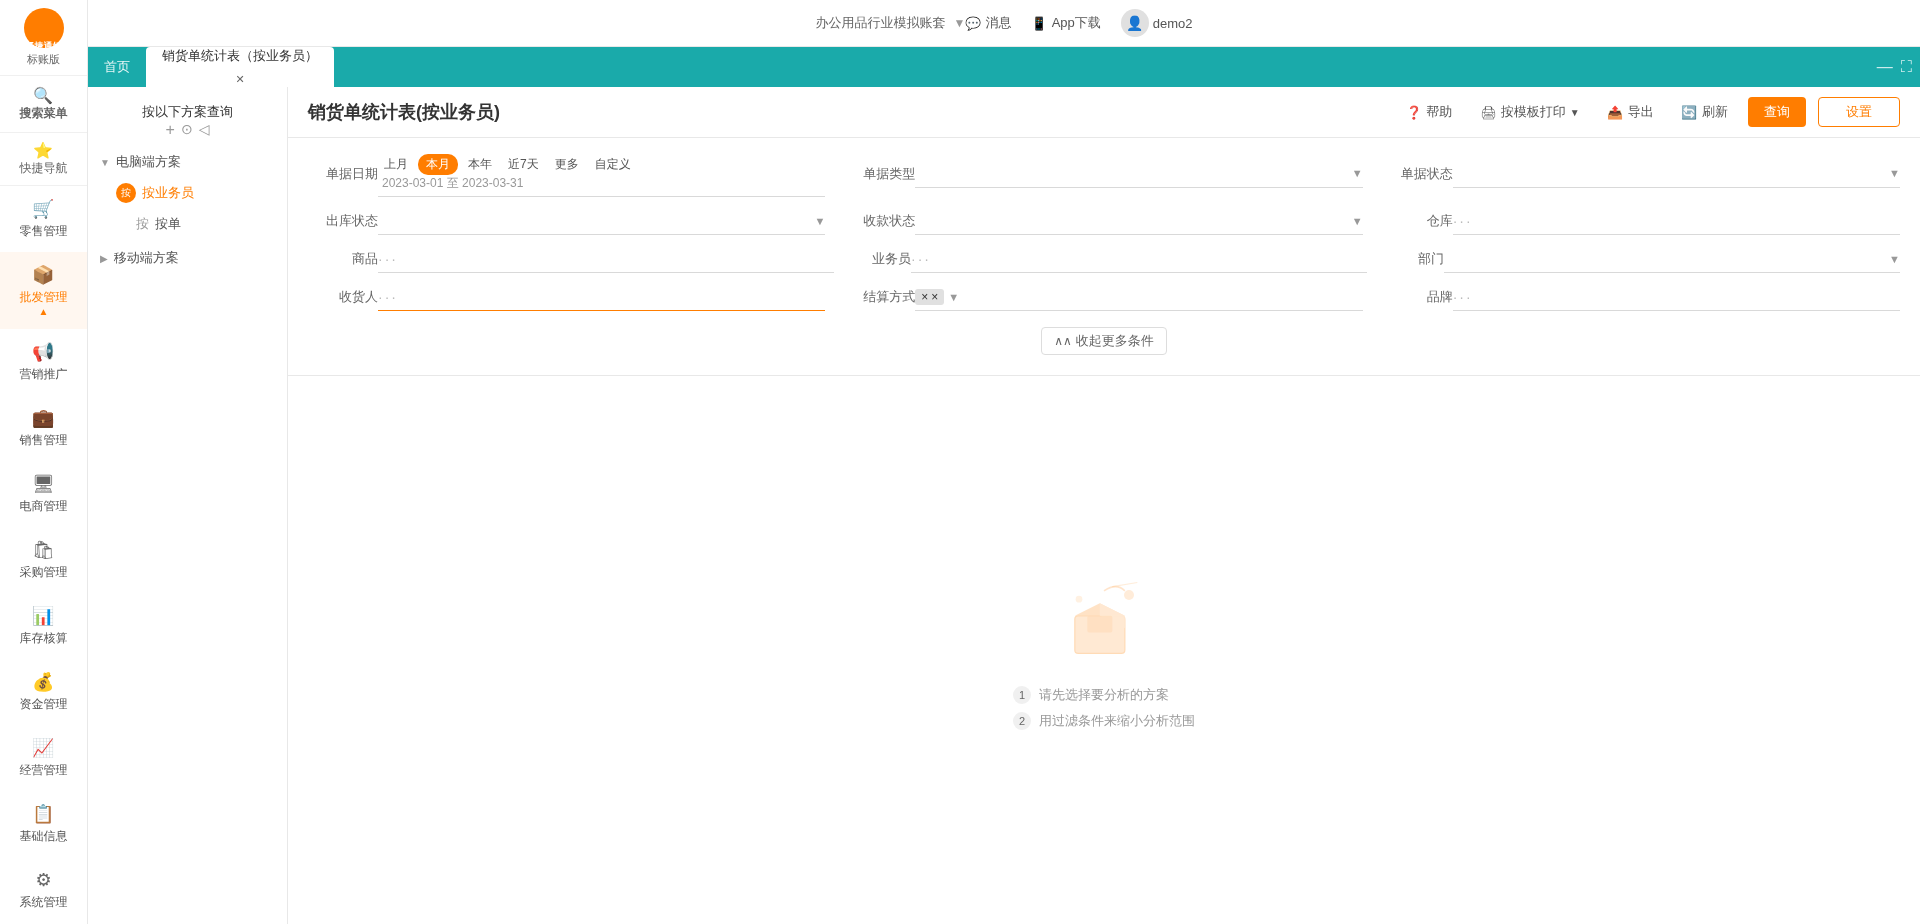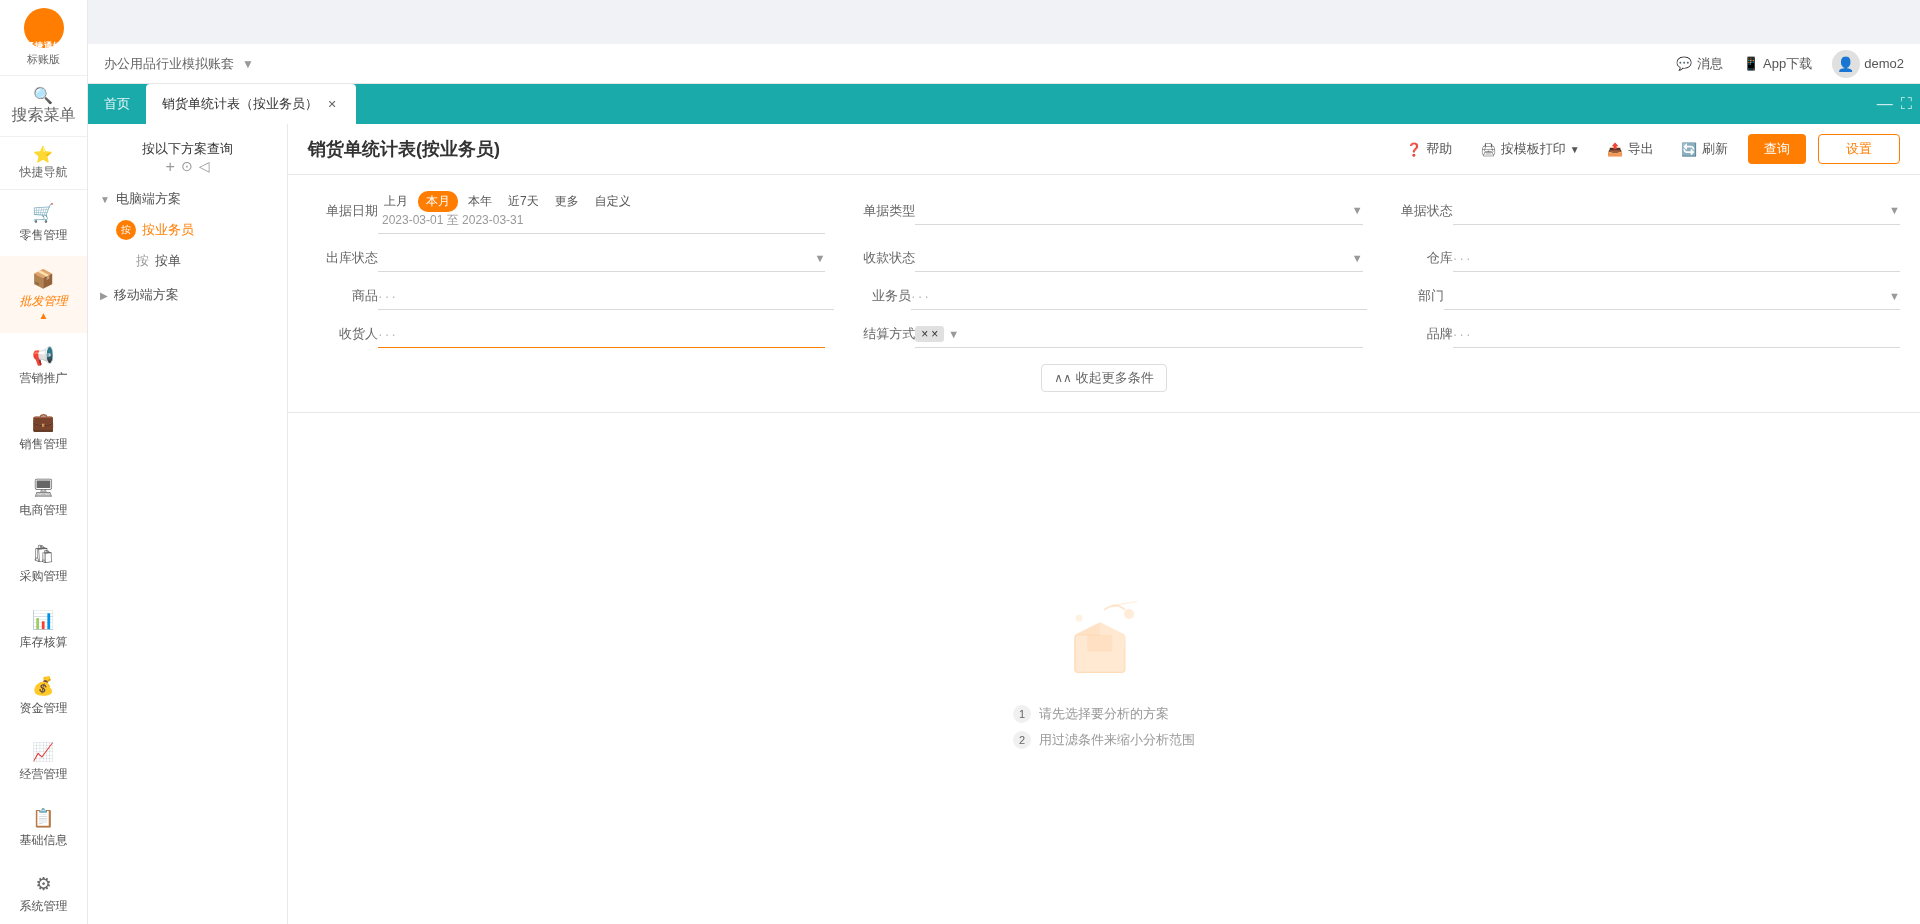--- a/index.html
+++ b/index.html
@@ -8,42 +8,42 @@
     
     .sidebar { width: 88px; background: #fff; display: flex; flex-direction: column; align-items: center; border-right: 1px solid #e8e8e8; flex-shrink: 0; overflow-y: auto; }
     .sidebar-logo { width: 100%; padding: 8px 0; display: flex; flex-direction: column; align-items: center; border-bottom: 1px solid #f0f0f0; cursor: pointer; }
     .sidebar-logo .logo-circle { width: 40px; height: 40px; background: #ff7d00; border-radius: 50%; display: flex; align-items: center; justify-content: center; }
     .sidebar-logo .logo-circle span { color: #fff; font-size: 10px; font-weight: bold; text-align: left; line-height: 1.2; margin-top: 47px; }
     .sidebar-logo .logo-label { font-size: 11px; color: #666; margin-top: 4px; }
     .sidebar-search { display: flex; flex-direction: column; align-items: center; padding: 10px 0; cursor: pointer; border-bottom: 1px solid #f0f0f0; width: 100%; }
     .sidebar-search span { font-size: 12px; color: #666; }
     .sidebar-nav-item { display: flex; flex-direction: column; align-items: center; padding: 12px 0; cursor: pointer; width: 100%; transition: background 0.2s; }
     .sidebar-nav-item .nav-label { font-size: 12px; color: #555; margin-top: 3px; }
-    .sidebar-nav-item.active .nav-label { color: #ff7d00; font-style: italic; }
+    .sidebar-nav-item.active .nav-label { color: #ff7d00; }
     .sidebar-nav-item .nav-icon { font-size: 18px; color: #666; }
     .sidebar-nav-item.active .nav-icon { color: #ff7d00; }
     .sidebar-shortcut { display: flex; flex-direction: column; align-items: center; padding: 8px 0; cursor: pointer; border-bottom: 1px solid #f0f0f0; width: 100%; }
     .sidebar-shortcut span { font-size: 12px; color: #666; }
 
     
     .main { flex: 1; display: flex; flex-direction: column; overflow: hidden; }
 
     
-    .top-header { height: 40px; background: #fff; display: flex; align-items: center; justify-content: space-between; padding: 0 16px; border-bottom: 1px solid #e8e8e8; flex-shrink: 0; margin-top: 44px; }
+    .top-header { height: 47px; background: #fff; display: flex; align-items: center; justify-content: center; padding: 0 16px; border-bottom: 1px solid #e8e8e8; flex-shrink: 0; }
     .top-header-left { display: flex; align-items: center; gap: 8px; }
     .breadcrumb-text { font-size: 13px; color: #666; }
     .breadcrumb-arrow { color: #999; font-size: 12px; }
     .top-header-right { display: flex; align-items: center; gap: 20px; }
     .header-action { display: flex; align-items: center; gap: 4px; cursor: pointer; color: #555; font-size: 13px; }
     .user-avatar { width: 28px; height: 28px; border-radius: 50%; background: #e0e0e0; overflow: hidden; display: flex; align-items: center; justify-content: center; }
 
     
     .tab-bar { height: 40px; background: #1aaaaa; display: flex; align-items: center; padding: 0 0; flex-shrink: 0; }
     .tab-item { display: flex; align-items: center; padding: 0 16px; height: 100%; cursor: pointer; font-size: 13px; color: rgba(255,255,255,0.8); gap: 6px; }
-    .tab-item.active { background: #fff; color: #333; border-radius: 4px 4px 0 0; }
+    .tab-item.active { background: #fff; color: #333; border-radius: 4px 4px 0 0; flex-direction: column; }
     .tab-item .tab-close { width: 16px; height: 16px; display: flex; align-items: center; justify-content: center; border-radius: 50%; font-size: 11px; cursor: pointer; color: #666; }
     .tab-home { padding: 0 16px; height: 100%; display: flex; align-items: center; color: rgba(255,255,255,0.9); font-size: 13px; cursor: pointer; }
     .tab-bar-right { margin-left: auto; display: flex; align-items: center; padding-right: 8px; gap: 8px; }
     .tab-bar-right .icon-btn { color: rgba(255,255,255,0.8); cursor: pointer; font-size: 16px; }
 
     
     .page-content { flex: 1; overflow-y: auto; background: #f5f6fa; }
 
     
     .content-wrapper { display: flex; height: 100%; }
@@ -111,21 +111,21 @@
 <div class="sidebar">
   <div class="sidebar-logo">
     <div class="logo-circle">
       <span style="font-size:9px;padding:2px;">畅捷通好生意</span>
     </div>
     <div class="logo-label">标账版</div>
   </div>
 
   <div class="sidebar-search">
     <span style="font-size:16px;">🔍</span>
-    <span style="font-size:16px;color:#666;">搜索菜单</span>
+    <span style="font-size:12px;color:#666;font-weight:bold;">搜索菜单</span>
   </div>
 
   <div class="sidebar-shortcut">
     <span style="font-size:16px;">⭐</span>
     <span style="font-size:12px;color:#666;">快捷导航</span>
   </div>
 
   <div class="sidebar-nav-item">
     <span class="nav-icon">🛒</span>
     <span class="nav-label">零售管理</span>

